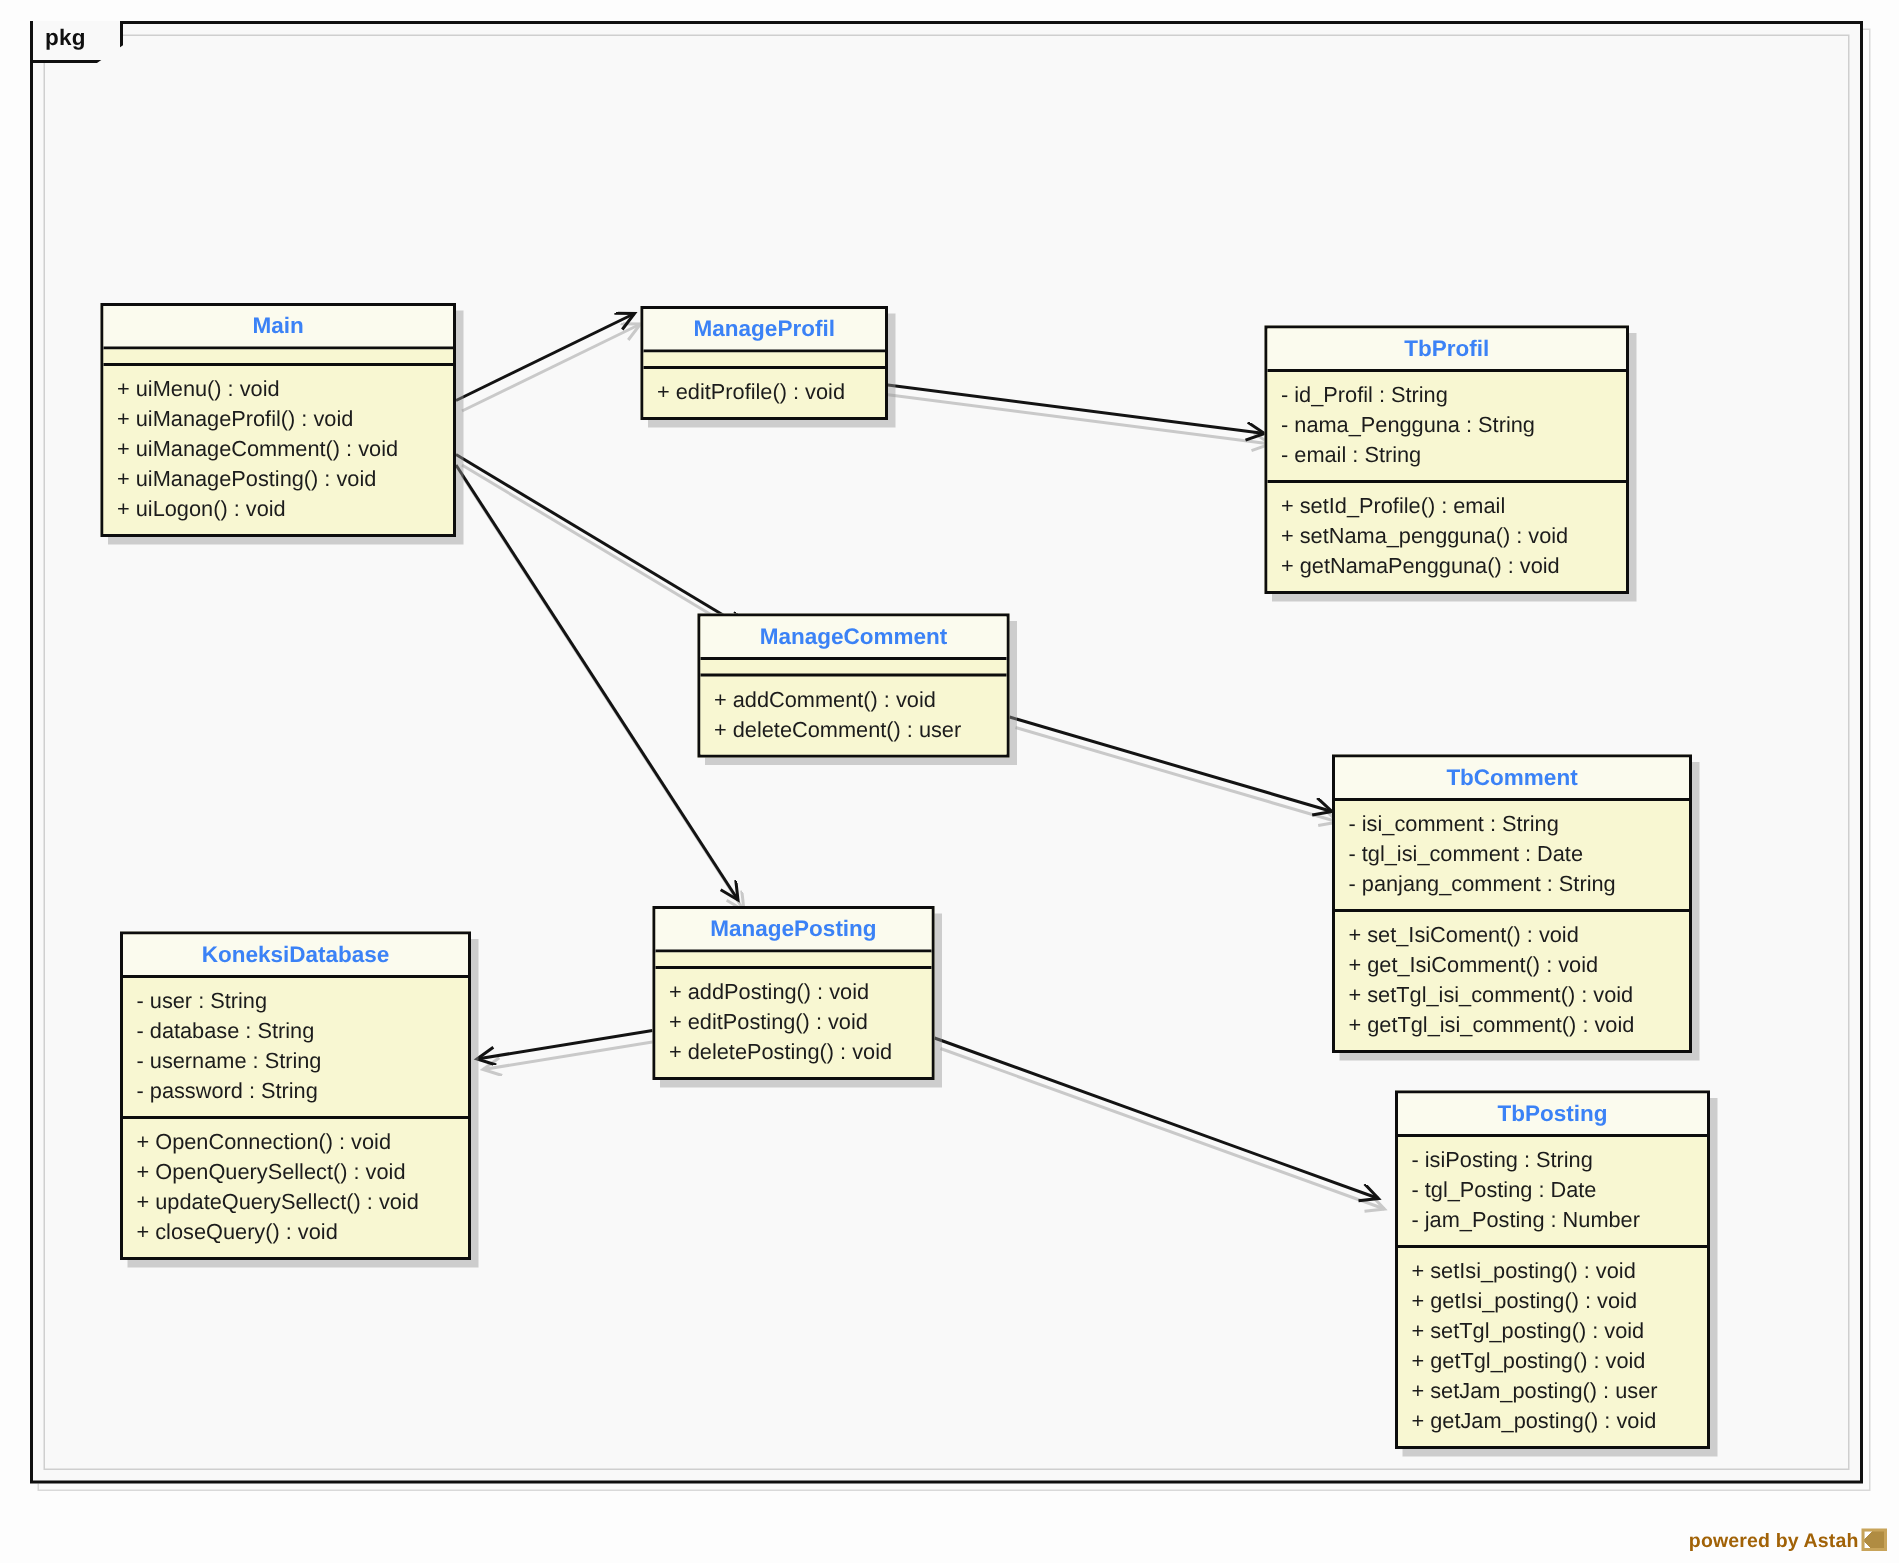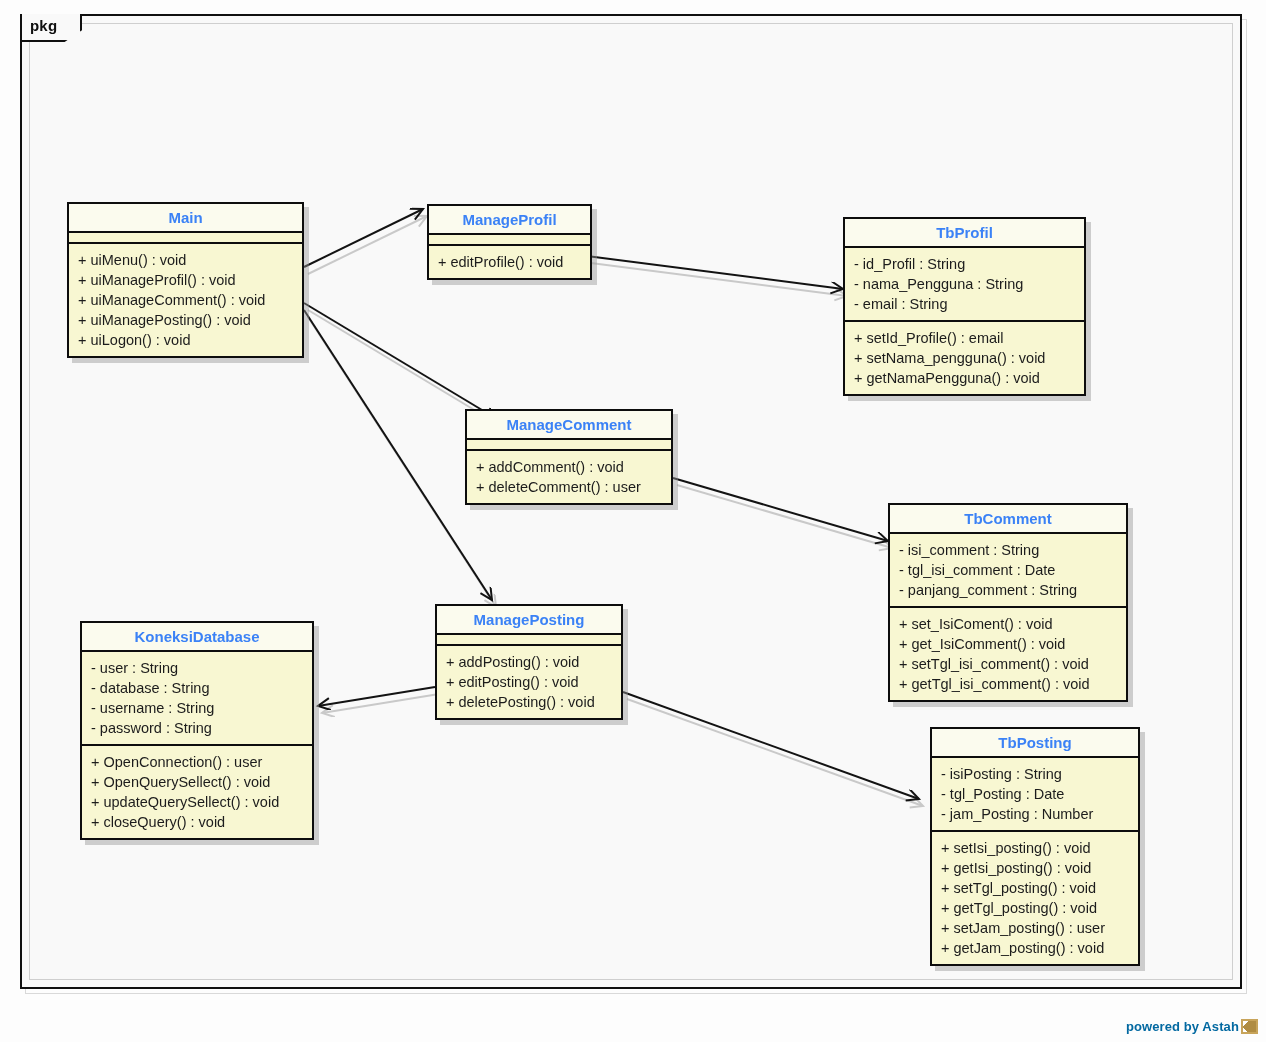--- a/index.html
+++ b/index.html
@@ -140,21 +140,21 @@
     position: absolute;
     right: 8px;
     bottom: 8px;
     display: flex;
     align-items: center;
     gap: 2px;
   }
   #watermark-text {
     font-size: 13px;
     font-weight: bold;
-    color: #0369a1;
+    color: #a16207;
     letter-spacing: .1px;
   }
   #astah-logo {
     width: 17px;
     height: 15px;
     background: #c8a45a;
     position: relative;
     overflow: hidden;
   }
   #astah-logo::before {
@@ -271,21 +271,21 @@
 
   <div class="uml-class" id="cls-koneksi">
     <div class="uml-title">KoneksiDatabase</div>
     <div class="uml-compartment">
       <div class="uml-row">- user : String</div>
       <div class="uml-row">- database : String</div>
       <div class="uml-row">- username : String</div>
       <div class="uml-row">- password : String</div>
     </div>
     <div class="uml-compartment">
-      <div class="uml-row">+ OpenConnection() : user</div>
+      <div class="uml-row">+ OpenConnection() : void</div>
       <div class="uml-row">+ OpenQuerySellect() : void</div>
       <div class="uml-row">+ updateQuerySellect() : void</div>
       <div class="uml-row">+ closeQuery() : void</div>
     </div>
   </div>
 
   <div class="uml-class" id="cls-manageposting">
     <div class="uml-title">ManagePosting</div>
     <div class="uml-compartment empty"></div>
     <div class="uml-compartment">

